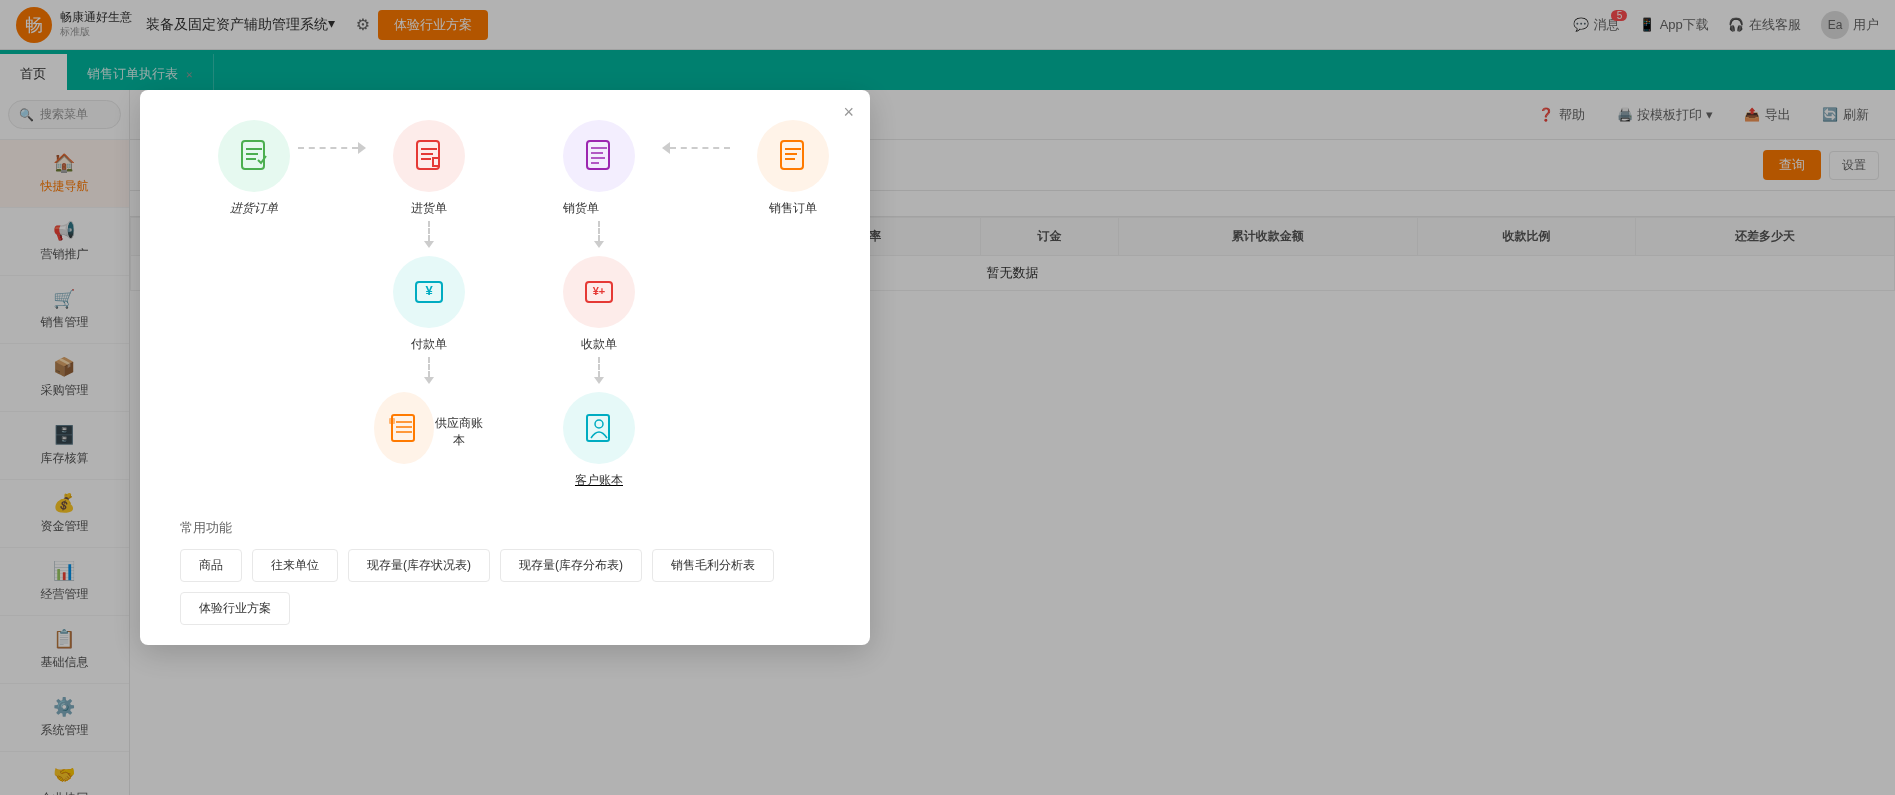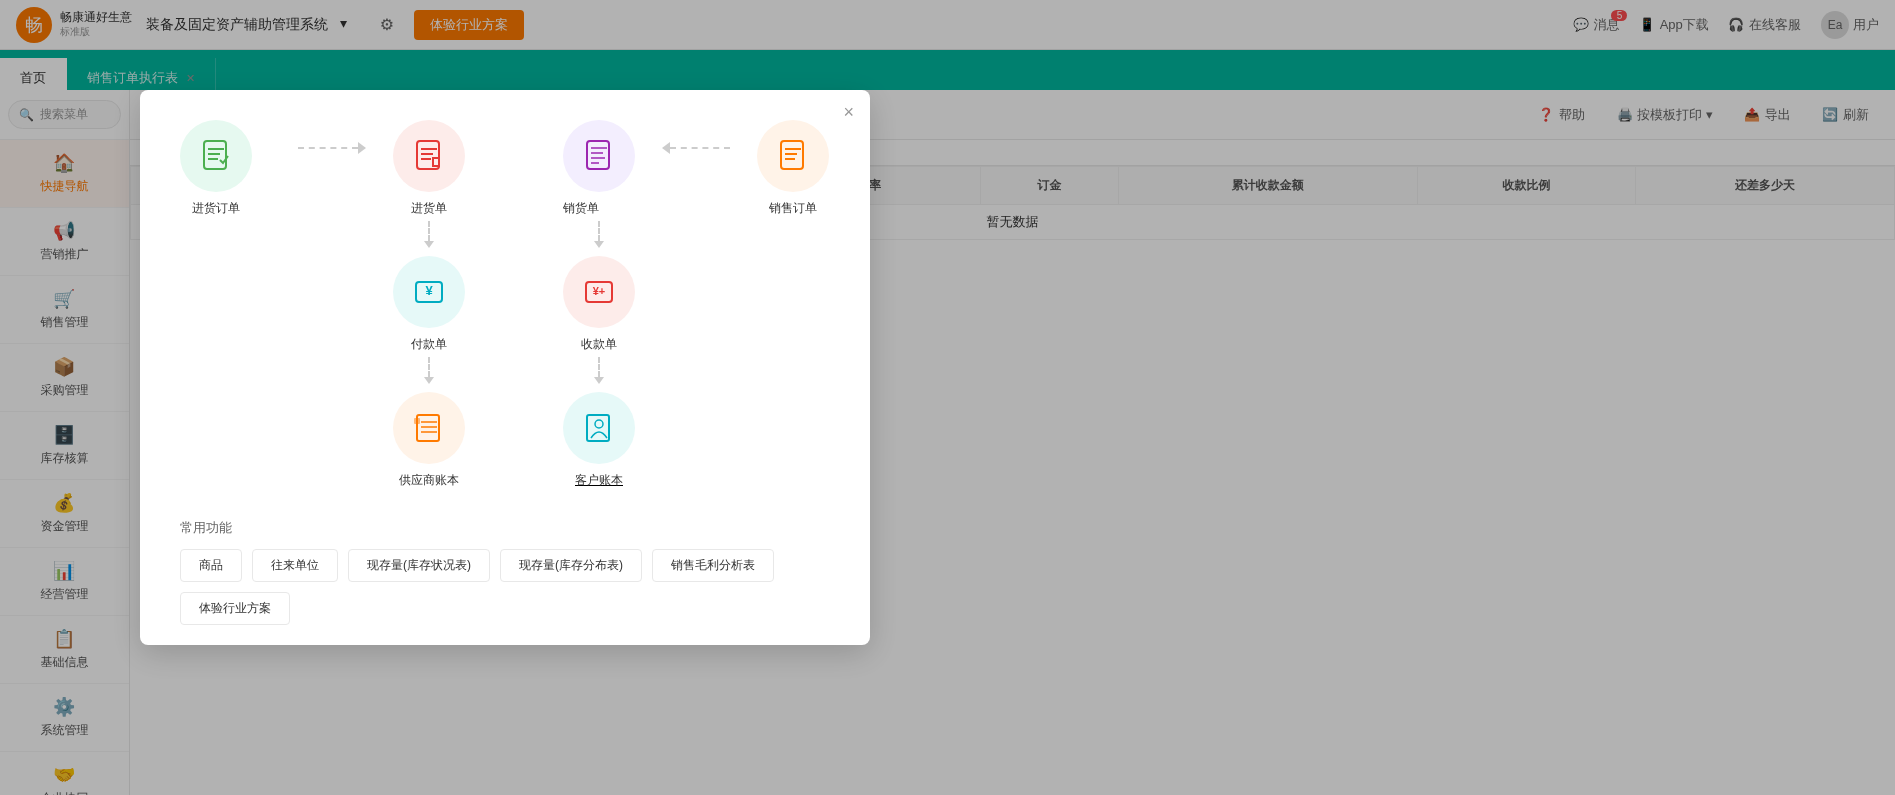--- a/index.html
+++ b/index.html
@@ -31,21 +31,21 @@
       align-items: center;
       justify-content: center;
       color: white;
       font-size: 18px;
     }
     .logo-text { font-size: 12px; color: #333; line-height: 1.3; }
     .logo-sub { font-size: 10px; color: #999; }
     .system-title {
       display: flex;
       align-items: center;
-      gap: 12px;
+      gap: 0;
       flex: 1;
     }
     .system-title span { font-size: 14px; color: #333; }
     .title-dropdown {
       width: 20px; height: 20px; cursor: pointer; color: #999;
     }
     .gear-btn {
       width: 30px; height: 30px; border: none; background: none; cursor: pointer; color: #666; font-size: 16px;
     }
     .experience-btn {
@@ -87,22 +87,22 @@
     .user-avatar {
       width: 28px; height: 28px; border-radius: 50%; background: #ddd; overflow: hidden;
       display: flex; align-items: center; justify-content: center; font-size: 12px; color: #666;
     }
 
     
     .tab-bar {
       height: 40px;
       background: #00b8a0;
       display: flex;
-      align-items: center;
-      padding: 16px 0 0 0;
+      padding: 4px 0 0 0;
+      font-family: Liberation Mono, monospace;
     }
     .tab-item {
       height: 40px;
       display: flex;
       align-items: center;
       padding: 0 20px;
       cursor: pointer;
       font-size: 13px;
       color: rgba(255,255,255,0.85);
       border-right: 1px solid rgba(255,255,255,0.2);
@@ -511,20 +511,33 @@
       <button class="toolbar-btn">
         <span>📤</span>
         <span>导出</span>
       </button>
       <button class="toolbar-btn">
         <span>🔄</span>
         <span>刷新</span>
       </button>
     </div>
 
+    <div class="filter-bar">
+      <div class="date-input-wrap">
+        <input type="text" class="date-input" placeholder="yyyy-mm-dd" style="">
+        <span class="calendar-icon">📅</span>
+      </div>
+      <select class="status-select">
+        <option>单据状态</option>
+      </select>
+      <div style="flex:1; display:flex; align-items:center; gap:8px; justify-content:flex-end;">
+        <button class="query-btn">查询</button>
+        <button class="set-btn">设置</button>
+      </div>
+    </div>
 
     <div style="background:#fff; padding:4px 16px; border-bottom:1px solid #e8e8e8;">
       <span class="more-conditions">
         <span>▼</span>
         <span>更多条件</span>
       </span>
     </div>
 
     <div class="table-area">
       <table class="data-table">
@@ -551,21 +564,21 @@
   </div>
 </div>
 
 <div class="modal-overlay">
   <div class="modal-box">
     <button class="modal-close">×</button>
     <div class="modal-content">
 
       <div style="display:flex; align-items:flex-start; gap:0; margin-bottom:30px;">
 
-        <div style="display:flex; flex-direction:column; align-items:flex-start; min-width:110px;">
+        <div style="display:flex; flex-direction:column; align-items:flex-end; min-width:110px;font-style:italic;">
           <div style="display:flex; flex-direction:column; align-items:center;">
             <div class="flow-node green">
               <svg width="36" height="36" viewBox="0 0 36 36">
                 <rect x="6" y="3" width="22" height="28" rx="3" fill="none" stroke="#4caf50" stroke-width="2"></rect>
                 <line x1="10" y1="11" x2="26" y2="11" stroke="#4caf50" stroke-width="2"></line>
                 <line x1="10" y1="16" x2="22" y2="16" stroke="#4caf50" stroke-width="2"></line>
                 <line x1="10" y1="21" x2="20" y2="21" stroke="#4caf50" stroke-width="2"></line>
                 <polyline points="22,22 25,25 30,18" fill="none" stroke="#4caf50" stroke-width="2"></polyline>
               </svg>
             </div>
@@ -605,21 +618,21 @@
               </svg>
             </div>
             <div class="flow-node-label">付款单</div>
           </div>
 
           <div style="display:flex;flex-direction:column;align-items:center;margin-top:4px;">
             <div class="dashed-line-v" style="height:20px;"></div>
             <div class="arrow-v-down"></div>
           </div>
 
-          <div style="display:flex;flex-direction:column;align-items:center;margin-top:8px;">
+          <div style="display:flex;flex-direction:row;align-items:center;margin-top:8px;">
             <div class="flow-node orange">
               <svg width="36" height="36" viewBox="0 0 36 36">
                 <rect x="6" y="5" width="22" height="26" rx="2" fill="none" stroke="#ff7a00" stroke-width="2"></rect>
                 <line x1="10" y1="12" x2="26" y2="12" stroke="#ff7a00" stroke-width="1.5"></line>
                 <line x1="10" y1="17" x2="26" y2="17" stroke="#ff7a00" stroke-width="1.5"></line>
                 <line x1="10" y1="22" x2="26" y2="22" stroke="#ff7a00" stroke-width="1.5"></line>
                 <rect x="3" y="8" width="6" height="6" rx="1" fill="#ff7a00" opacity="0.5"></rect>
               </svg>
             </div>
             <div class="flow-node-label">供应商账本</div>

